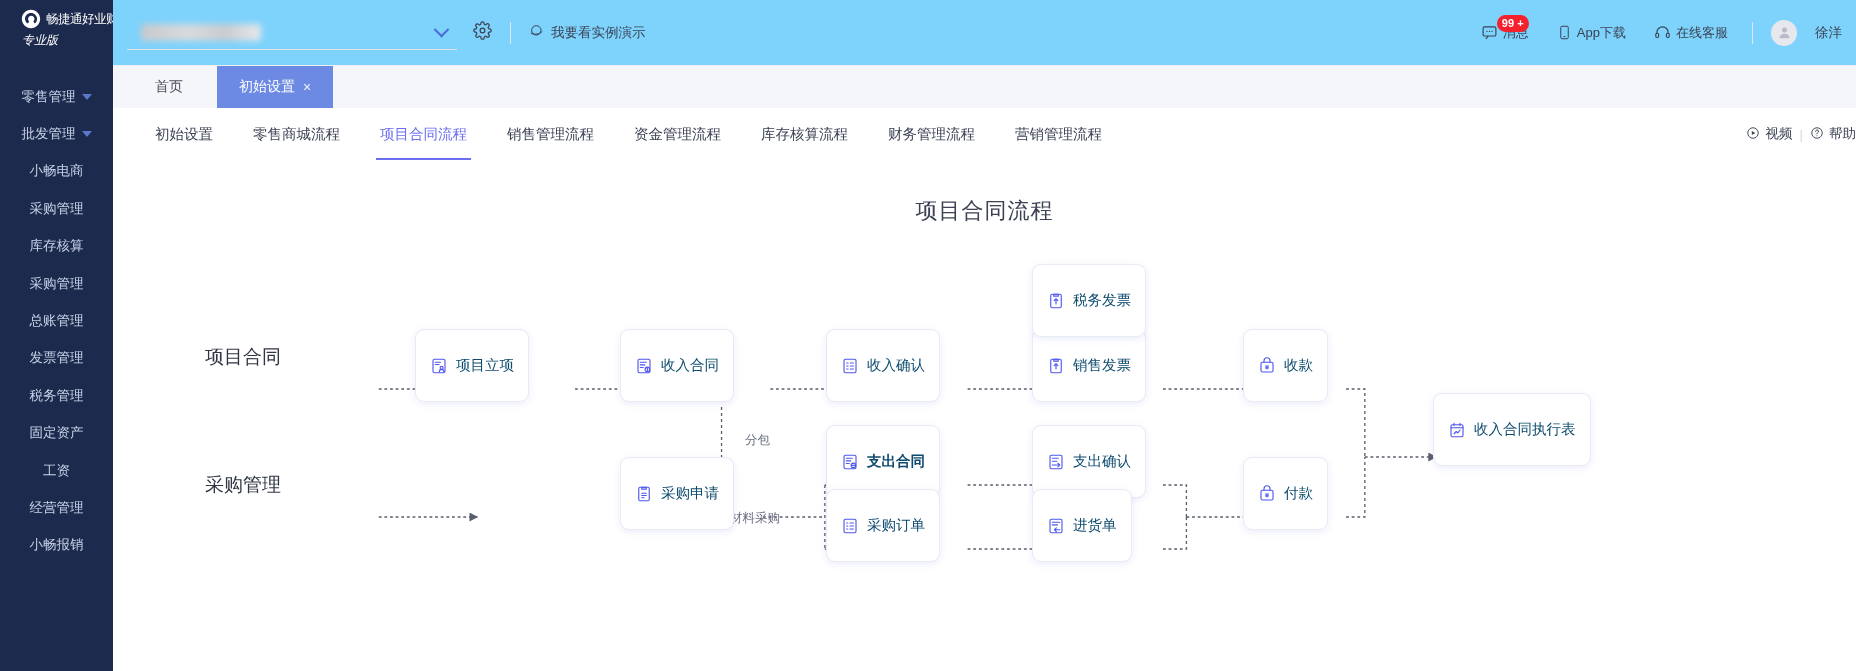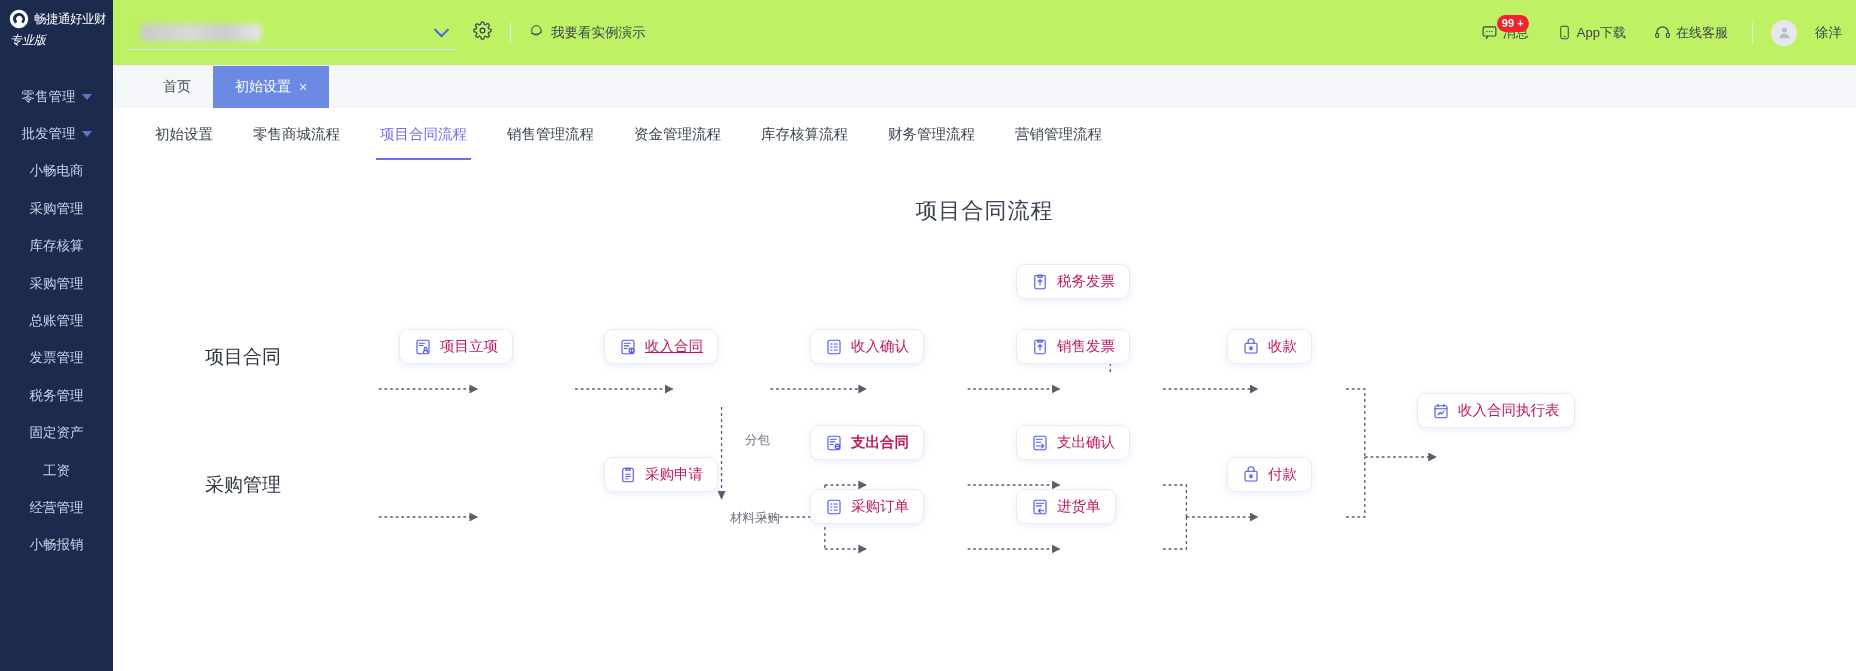--- a/index.html
+++ b/index.html
@@ -14,21 +14,21 @@
   
   .sidebar {
     width: 113px; height: 671px;
     background: #1c2a4d;
     flex: 0 0 113px;
     position: relative;
     overflow: hidden;
   }
   .brand {
     height: 66px;
-    padding: 8px 0 0 8px;
+    padding: 8px 0 0 20px;
     position: relative;
   }
   .brand-row { display: flex; align-items: center; gap: 4px; }
   .brand-logo { width: 22px; height: 22px; flex: 0 0 22px; }
   .brand-name {
     color: #ffffff; font-size: 12.5px; letter-spacing: -0.5px;
     white-space: nowrap; overflow: hidden;
   }
   .brand-sub {
     color: #ffffff; font-size: 12px; margin-top: 2px; padding-left: 2px; font-style: italic;
@@ -47,21 +47,21 @@
     border-right: 5px solid transparent;
     border-top: 6px solid #5b77c7;
     display: inline-block;
   }
 
   
   .main { flex: 1; display: flex; flex-direction: column; min-width: 0; background: #f5f6fa; }
 
   
   .header {
-    height: 66px; background: #bef264;
+    height: 66px; background: #7dd3fc;
     display: flex; align-items: center;
     border-bottom: 1px solid #eceef4;
     padding: 0 14px 0 0;
     position: relative;
   }
   .search-wrap {
     display: flex; align-items: center;
     width: 330px; margin-left: 14px;
     border-bottom: 1px solid #dfe2ea;
     height: 34px;
@@ -103,21 +103,21 @@
   .avatar {
     width: 26px; height: 26px; border-radius: 50%;
     background: #e6e8ee; display: flex; align-items: center; justify-content: center;
     margin-left: 14px;
   }
   .user-name { font-size: 13.5px; color: #3b4254; margin-left: 18px; white-space: nowrap; }
 
   
   .tabbar {
     height: 42px; background: #f5f6fa;
-    display: flex; align-items: stretch; padding-left: 28px; gap: 0; text-align: center;
+    display: flex; align-items: stretch; padding-left: 20px; gap: 12px; text-align: center;
   }
   .ptab {
     display: flex; align-items: center; gap: 8px;
     padding: 0 22px; font-size: 14px; color: #4a4f5c; cursor: pointer;
   }
   .ptab.active { background: #6c8ae4; color: #ffffff; }
   .ptab .x { font-size: 14px; opacity: .9; }
 
   
   .content {
@@ -152,25 +152,26 @@
   }
 
   
   .canvas { position: relative; width: 100%; height: 420px; margin-top: 18px; }
   .node {
     position: absolute;
     display: flex; align-items: center; gap: 8px;
     background: #ffffff;
     border: 1px solid #e8eaf4;
     border-radius: 9px;
-    padding: 7px 14px;
-    font-size: 14.5px; color: #be185d;
+    padding: 26px 14px;
+    font-size: 14.5px; color: #0c4a6e;
     box-shadow: 0 2px 7px rgba(108,110,240,.13);
     white-space: nowrap;
     cursor: pointer;
+    margin-left: 16px;
   }
   .node svg { flex: 0 0 auto; }
   .rowlabel {
     position: absolute; font-size: 19px; color: #2f3542; white-space: nowrap;
   }
   .edgelabel {
     position: absolute; font-size: 12.5px; color: #6b7082; white-space: nowrap;
   }
   .canvas svg.wires { position: absolute; inset: 0; width: 100%; height: 100%; overflow: visible; }
 </style>
@@ -323,20 +324,42 @@
         <div id="subnav-tabs" style="display:flex;align-items:center;">
             <div class="subtab">初始设置</div>
             <div class="subtab">零售商城流程</div>
             <div class="subtab active">项目合同流程</div>
             <div class="subtab">销售管理流程</div>
             <div class="subtab">资金管理流程</div>
             <div class="subtab">库存核算流程</div>
             <div class="subtab">财务管理流程</div>
             <div class="subtab">营销管理流程</div>
           </div>
+        <div class="subnav-right">
+          <span class="snr-item">
+            <span>
+              <svg width="14" height="14" viewBox="0 0 24 24" fill="none" stroke="#3b4254" stroke-width="1.6">
+                <circle cx="12" cy="12" r="9"></circle>
+                  <path d="M10 8.5l6 3.5-6 3.5z" fill="#3b4254" stroke="none"></path>
+              </svg>
+            </span>
+            <span>视频</span>
+          </span>
+          <span class="sep">|</span>
+          <span class="snr-item">
+            <span>
+              <svg width="14" height="14" viewBox="0 0 24 24" fill="none" stroke="#3b4254" stroke-width="1.6">
+                <circle cx="12" cy="12" r="9"></circle>
+                <path d="M9.6 9.2a2.5 2.5 0 1 1 3.3 2.4c-.7.3-1 .8-1 1.5v.4" stroke-linecap="round"></path>
+                <circle cx="12" cy="16.6" r=".9" fill="#3b4254" stroke="none"></circle>
+              </svg>
+            </span>
+            <span>帮助</span>
+          </span>
+        </div>
       </div>
 
       <div class="flow-title">项目合同流程</div>
 
       <div class="canvas" id="flow-canvas">
         <svg class="wires" id="wires" viewBox="0 0 1856 420" preserveAspectRatio="none">
           <defs>
             <marker id="arr" markerWidth="7" markerHeight="7" refX="6" refY="3.2" orient="auto">
               <path d="M0,0 L6.5,3.2 L0,6.4 z" fill="#5a5f6e"></path>
             </marker>
@@ -381,21 +404,21 @@
             <span style="display: flex;">
               <svg width="18" height="18" viewBox="0 0 24 24" fill="none" stroke="#4f55f0" stroke-width="1.5" stroke-linecap="round" stroke-linejoin="round">
                 <rect x="4" y="3" width="16" height="18" rx="2"></rect>
                 <path d="M7 7h7M7 10h5"></path>
                 <circle cx="15.5" cy="14.5" r="2"></circle>
                 <path d="M12.5 19.5a3 3 0 0 1 6 0"></path>
               </svg>
             </span>
             <span>项目立项</span>
           </div>
-          <div class="node" style="left: 491px; top: 85px; text-decoration: underline;">
+          <div class="node" style="left: 491px; top: 85px;">
             <span style="display: flex;">
               <svg width="18" height="18" viewBox="0 0 24 24" fill="none" stroke="#4f55f0" stroke-width="1.5" stroke-linecap="round" stroke-linejoin="round">
                 <rect x="4" y="3" width="16" height="18" rx="2"></rect>
                 <path d="M7 7h8M7 10.5h6M7 14h4"></path>
                 <circle cx="16.5" cy="16.5" r="3"></circle>
                 <path d="M16.5 15v3"></path>
               </svg>
             </span>
             <span>收入合同</span>
           </div>

